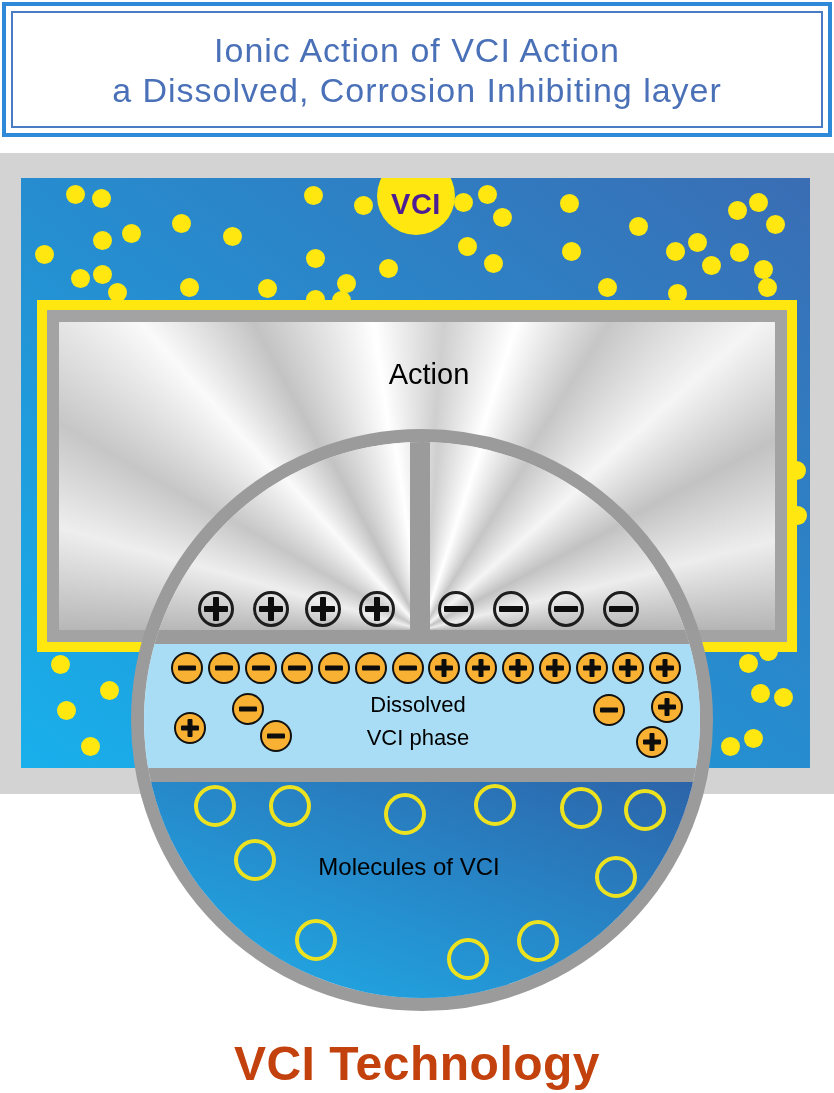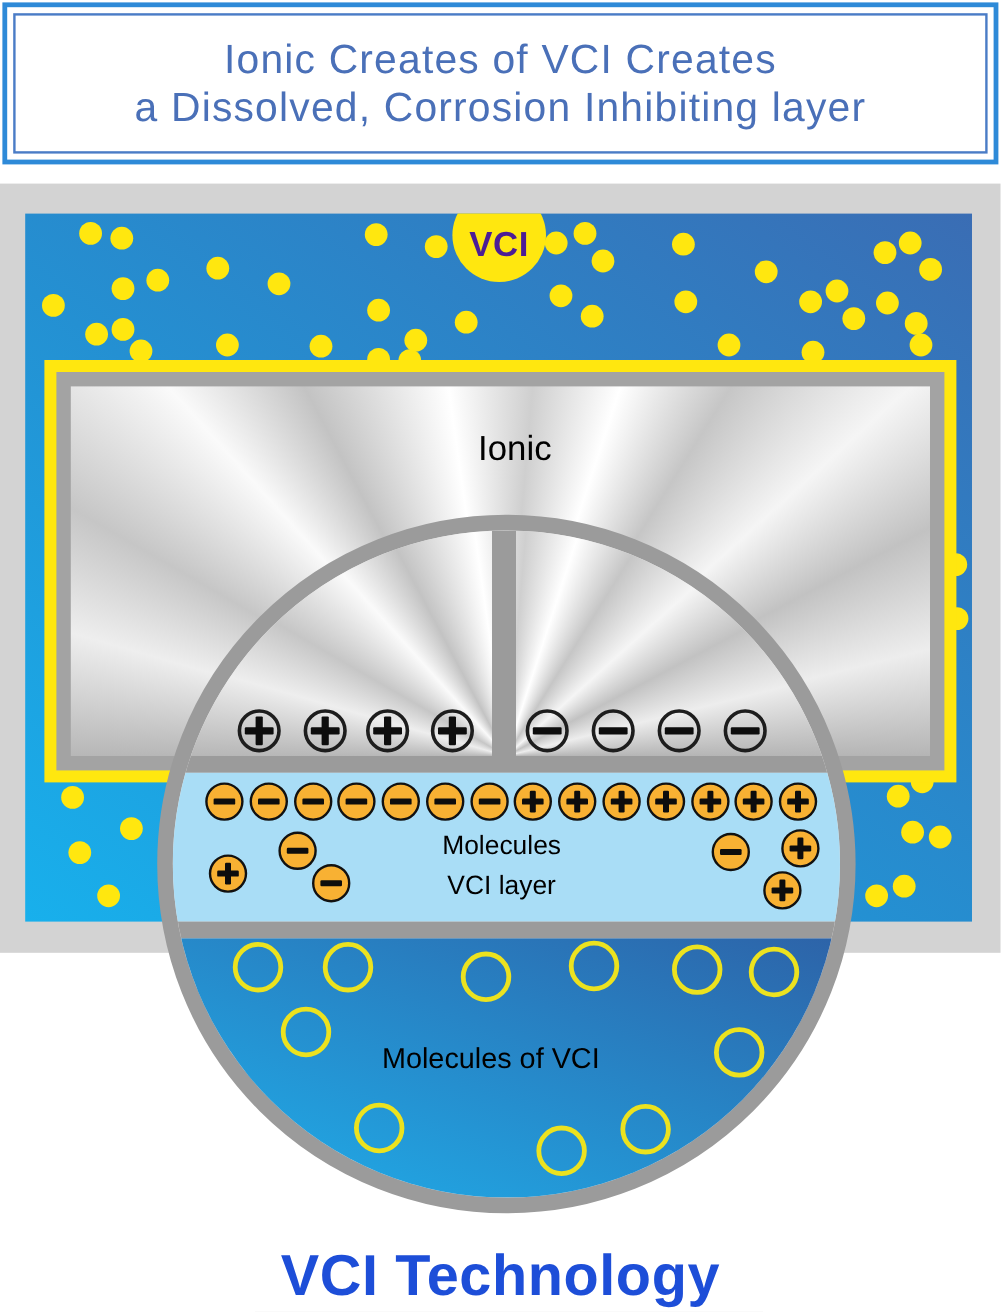--- a/index.html
+++ b/index.html
@@ -68,35 +68,35 @@
   .ion-small::before{width:18px;height:5px;}
   .ion-small.plus::after{width:5px;height:18px;}
   .ring{position:absolute;width:42px;height:42px;border-radius:50%;
     border:4.5px solid #ece21f;background:transparent;box-sizing:border-box;}
   .band-label{
     position:absolute;left:-4px;top:246px;width:556px;text-align:center;
     color:#000;font-size:22px;line-height:33px;
   }
   .gas-label{
     position:absolute;left:-13px;top:406px;width:556px;text-align:center;
-    color:#000;font-size:24px;line-height:37px;margin-top:16px;
+    color:#000;font-size:24px;line-height:37px;
   }
   
   .footer-title{
     position:absolute;left:0;top:1036px;width:834px;text-align:center;
-    color:#1d4ed8;font-size:48px;font-weight:700;letter-spacing:0.5px;
+    color:#c2410c;font-size:48px;font-weight:700;letter-spacing:0.5px;
   }
 </style>
 </head>
 <body>
 
 <div class="stage">
 
   <div class="title-box">
-    <div class="title-line">Ionic Creates of VCI Creates</div>
+    <div class="title-line">Ionic Action of VCI Action</div>
     <div class="title-line">a Dissolved, Corrosion Inhibiting layer</div>
   </div>
 
   <div class="frame">
     <div class="scene">
       <div id="dots-layer">
           <div class="dot" style="left: 44.5px; top: 6.5px;"></div>
           <div class="dot" style="left: 70.5px; top: 10.5px;"></div>
           <div class="dot" style="left: 282.5px; top: 7.5px;"></div>
           <div class="dot" style="left: 332.5px; top: 17.5px;"></div>
@@ -146,21 +146,21 @@
           <div class="dot" style="left: 752.5px; top: 509.5px;"></div>
           <div class="dot" style="left: 699.5px; top: 558.5px;"></div>
           <div class="dot" style="left: 722.5px; top: 550.5px;"></div>
         </div>
       <div class="vci-source">
         <span>VCI</span>
       </div>
       <div class="coating">
         <div class="metal-border">
           <div class="metal-plate metal-fan">
-            <div class="metal-label">Ionic</div>
+            <div class="metal-label">Action</div>
           </div>
         </div>
       </div>
     </div>
   </div>
 
   <div class="magnifier">
     <div class="sec sec-metal metal-fan">
       <div class="divider"></div>
     </div>
@@ -203,22 +203,22 @@
         <div class="ring" style="left: 330px; top: 342px;"></div>
         <div class="ring" style="left: 416px; top: 345px;"></div>
         <div class="ring" style="left: 480px; top: 347px;"></div>
         <div class="ring" style="left: 90px; top: 397px;"></div>
         <div class="ring" style="left: 451px; top: 414px;"></div>
         <div class="ring" style="left: 151px; top: 477px;"></div>
         <div class="ring" style="left: 303px; top: 496px;"></div>
         <div class="ring" style="left: 373px; top: 478px;"></div>
       </div>
     <div class="band-label">
-      <div>Molecules</div>
-      <div>VCI layer</div>
+      <div>Dissolved</div>
+      <div>VCI phase</div>
     </div>
     <div class="gas-label">
       <div>Molecules of VCI</div>
     </div>
   </div>
 
   <div class="footer-title">VCI Technology</div>
 
 </div>
 

